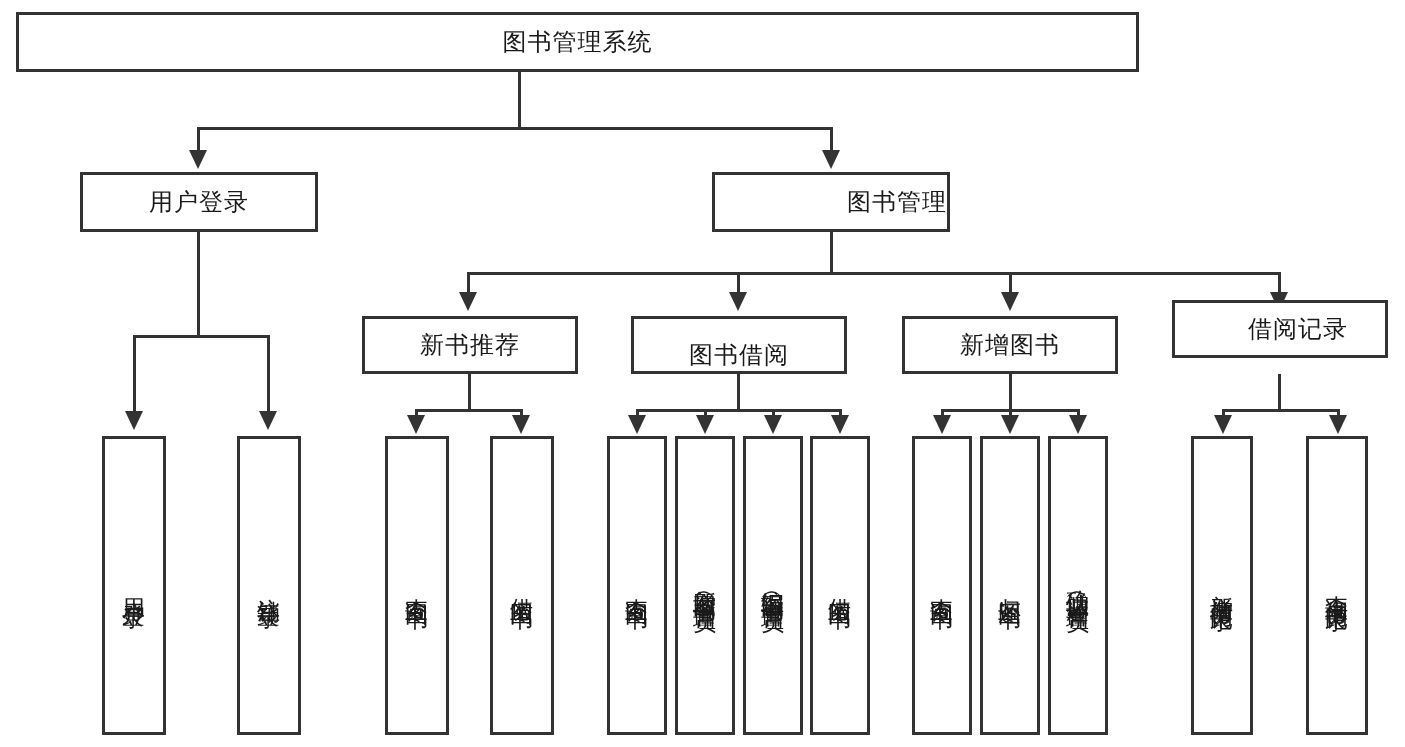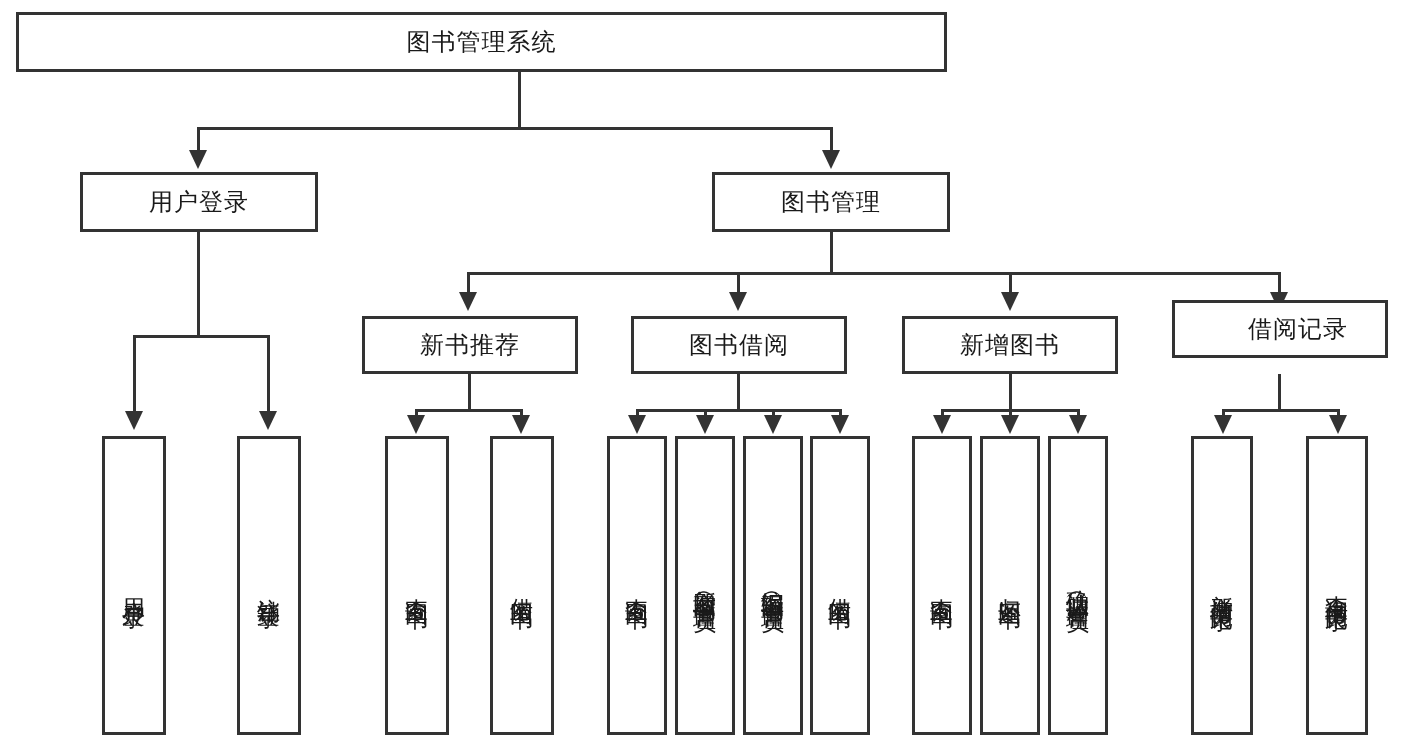--- a/index.html
+++ b/index.html
@@ -73,35 +73,35 @@
     letter-spacing: 1px;
     white-space: nowrap;
     user-select: none;
   }
 </style>
 </head>
 <body>
 
 <div id="canvas">
 
-  <div class="node horiz root" style="left:16px; top:12px; width:931px; height:60px;">
+  <div class="node horiz root" style="left:16px; top:12px; width:1123px; height:60px;">
     <span>图书管理系统</span>
   </div>
 
   <div class="line v" style="left:518px; top:72px; height:55px;"></div>
   <div class="line h" style="left:197px; top:127px; width:636px;"></div>
   <div class="line v" style="left:197px; top:127px; height:25px;"></div>
   <div class="line v" style="left:830px; top:127px; height:25px;"></div>
   <div class="arrow" style="left:189px; top:150px;"></div>
   <div class="arrow" style="left:822px; top:150px;"></div>
 
   <div class="node horiz" style="left:80px; top:172px; width:238px; height:60px;">
     <span>用户登录</span>
   </div>
-  <div class="node horiz" style="left:712px; top:172px; width:238px; height:60px;">
+  <div class="node horiz" style="left:712px; top:172px; width:238px; height:60px;justify-content:flex-end;">
     <span>图书管理</span>
   </div>
 
   <div class="line v" style="left:197px; top:232px; height:103px;"></div>
   <div class="line h" style="left:133px; top:335px; width:137px;"></div>
   <div class="line v" style="left:133px; top:335px; height:78px;"></div>
   <div class="line v" style="left:267px; top:335px; height:78px;"></div>
   <div class="arrow" style="left:125px; top:411px;"></div>
   <div class="arrow" style="left:259px; top:411px;"></div>
 
@@ -112,21 +112,21 @@
   <div class="line v" style="left:1009px; top:272px; height:22px;"></div>
   <div class="line v" style="left:1278px; top:272px; height:22px;"></div>
   <div class="arrow" style="left:459px; top:292px;"></div>
   <div class="arrow" style="left:729px; top:292px;"></div>
   <div class="arrow" style="left:1001px; top:292px;"></div>
   <div class="arrow" style="left:1270px; top:292px;"></div>
 
   <div class="node horiz" style="left:362px; top:316px; width:216px; height:58px;">
     <span>新书推荐</span>
   </div>
-  <div class="node horiz" style="left:631px; top:316px; width:216px; height:58px;">
+  <div class="node horiz" style="left:631px; top:316px; width:216px; height:58px;align-items:flex-end;">
     <span>图书借阅</span>
   </div>
   <div class="node horiz" style="left:902px; top:316px; width:216px; height:58px;">
     <span>新增图书</span>
   </div>
   <div class="node horiz" style="left:1172px; top:300px; width:216px; height:58px;padding-left:36px;">
     <span>借阅记录</span>
   </div>
 
   <div class="line v" style="left:468px; top:374px; height:38px;"></div>

